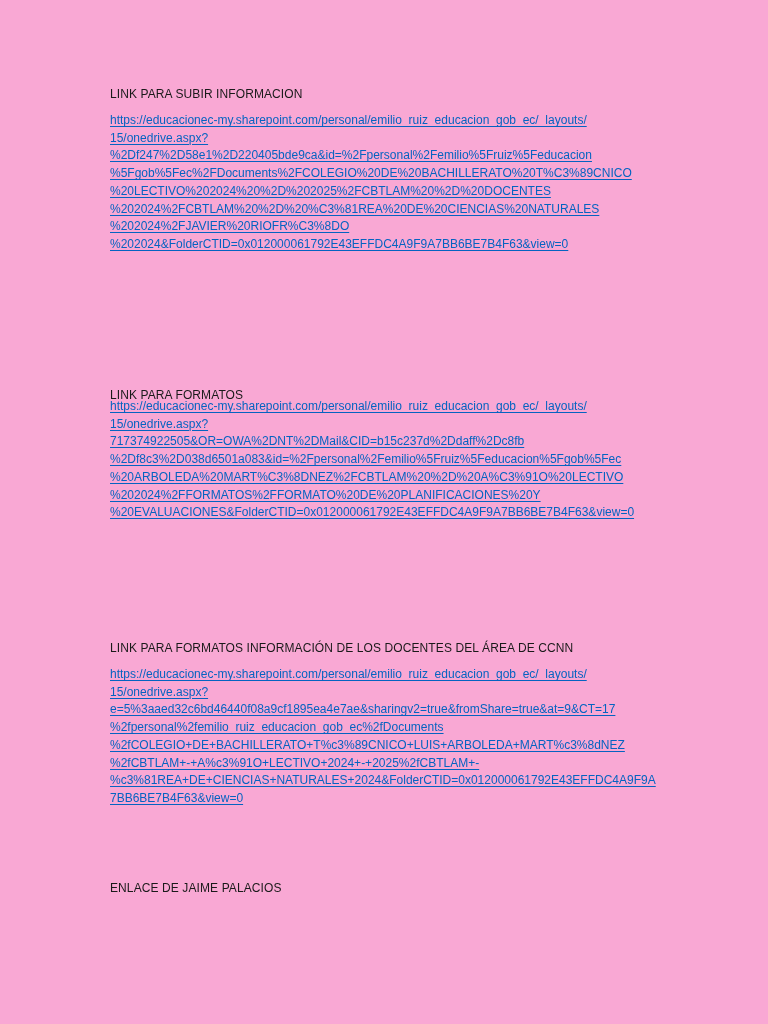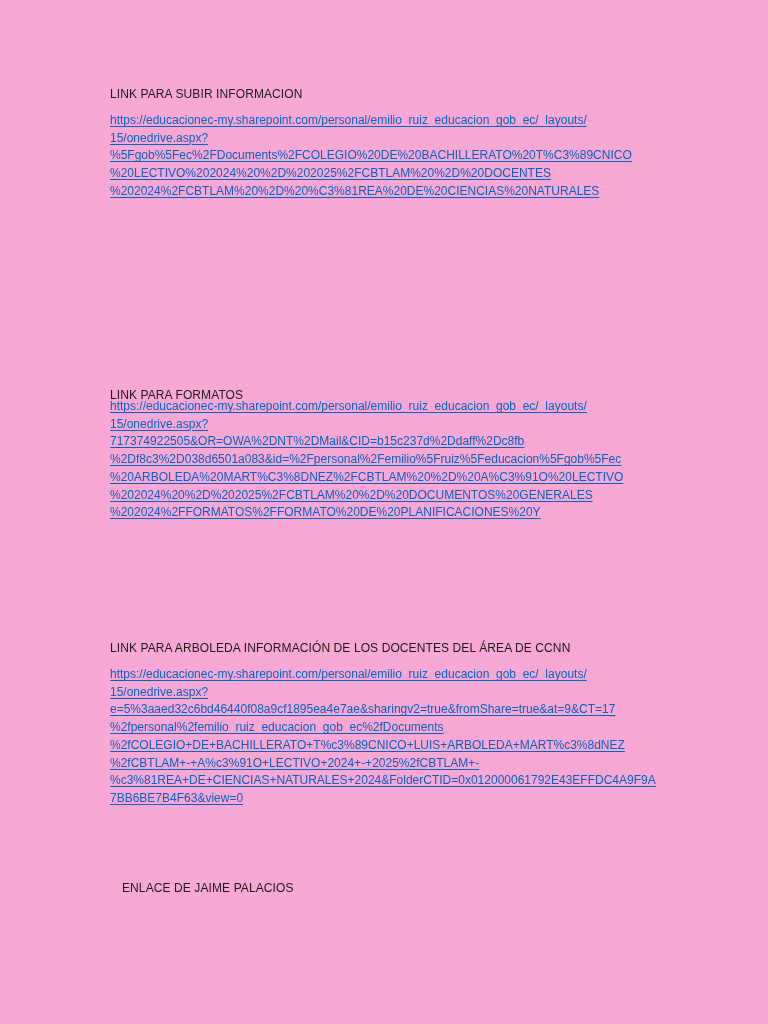--- a/index.html
+++ b/index.html
@@ -13,43 +13,46 @@
   </style>
 </head>
 <body>
 
 <div class="page">
 
   <div class="heading" style="top:87px;">LINK PARA SUBIR INFORMACION</div>
   <a class="link" style="top:112px;">
     <span>https://educacionec-my.sharepoint.com/personal/emilio_ruiz_educacion_gob_ec/_layouts/</span>
     <span>15/onedrive.aspx?</span>
+    <span>%2Df247%2D58e1%2D220405bde9ca&amp;id=%2Fpersonal%2Femilio%5Fruiz%5Feducacion</span>
     <span>%5Fgob%5Fec%2FDocuments%2FCOLEGIO%20DE%20BACHILLERATO%20T%C3%89CNICO</span>
     <span>%20LECTIVO%202024%20%2D%202025%2FCBTLAM%20%2D%20DOCENTES</span>
     <span>%202024%2FCBTLAM%20%2D%20%C3%81REA%20DE%20CIENCIAS%20NATURALES</span>
+    <span>%202024%2FJAVIER%20RIOFR%C3%8DO</span>
+    <span>%202024&amp;FolderCTID=0x012000061792E43EFFDC4A9F9A7BB6BE7B4F63&amp;view=0</span>
   </a>
 
   <div class="heading" style="top:388px;"> LINK PARA FORMATOS</div>
   <a class="link" style="top:398px;">
     <span>https://educacionec-my.sharepoint.com/personal/emilio_ruiz_educacion_gob_ec/_layouts/</span>
     <span>15/onedrive.aspx?</span>
     <span>717374922505&amp;OR=OWA%2DNT%2DMail&amp;CID=b15c237d%2Ddaff%2Dc8fb</span>
     <span>%2Df8c3%2D038d6501a083&amp;id=%2Fpersonal%2Femilio%5Fruiz%5Feducacion%5Fgob%5Fec</span>
     <span>%20ARBOLEDA%20MART%C3%8DNEZ%2FCBTLAM%20%2D%20A%C3%91O%20LECTIVO</span>
-    <span>%202024%20%2D%202025%2FCBTLAM%20%2D%20DOCUMENTOS%20GENERALES</span>
     <span>%202024%2FFORMATOS%2FFORMATO%20DE%20PLANIFICACIONES%20Y</span>
+    <span>%20EVALUACIONES&amp;FolderCTID=0x012000061792E43EFFDC4A9F9A7BB6BE7B4F63&amp;view=0</span>
   </a>
 
-  <div class="heading" style="top:641px;">LINK PARA ARBOLEDA INFORMACIÓN DE LOS DOCENTES DEL ÁREA DE CCNN</div>
+  <div class="heading" style="top:641px;">LINK PARA FORMATOS INFORMACIÓN DE LOS DOCENTES DEL ÁREA DE CCNN</div>
   <a class="link" style="top:666px;">
     <span>https://educacionec-my.sharepoint.com/personal/emilio_ruiz_educacion_gob_ec/_layouts/</span>
     <span>15/onedrive.aspx?</span>
     <span>e=5%3aaed32c6bd46440f08a9cf1895ea4e7ae&amp;sharingv2=true&amp;fromShare=true&amp;at=9&amp;CT=17</span>
     <span>%2fpersonal%2femilio_ruiz_educacion_gob_ec%2fDocuments</span>
     <span>%2fCOLEGIO+DE+BACHILLERATO+T%c3%89CNICO+LUIS+ARBOLEDA+MART%c3%8dNEZ</span>
     <span>%2fCBTLAM+-+A%c3%91O+LECTIVO+2024+-+2025%2fCBTLAM+-</span>
     <span>%c3%81REA+DE+CIENCIAS+NATURALES+2024&amp;FolderCTID=0x012000061792E43EFFDC4A9F9A</span>
     <span>7BB6BE7B4F63&amp;view=0</span>
   </a>
 
-  <div class="heading" style="top:881px;margin-left:12px;">ENLACE DE JAIME PALACIOS</div>
+  <div class="heading" style="top:881px;">ENLACE DE JAIME PALACIOS</div>
 
 </div>
 
 </body></html>

